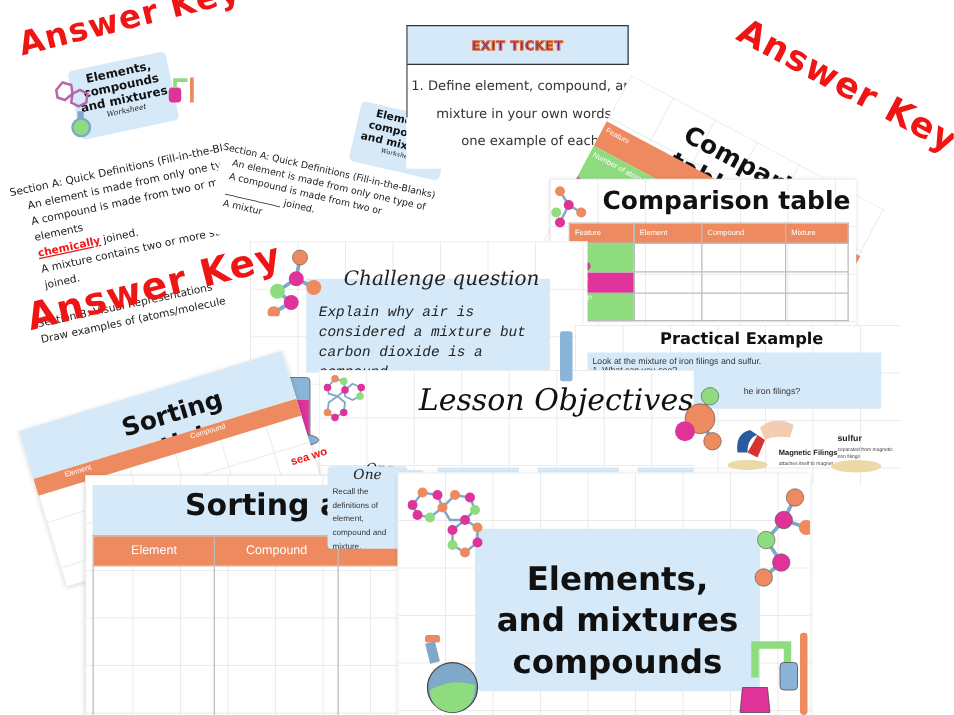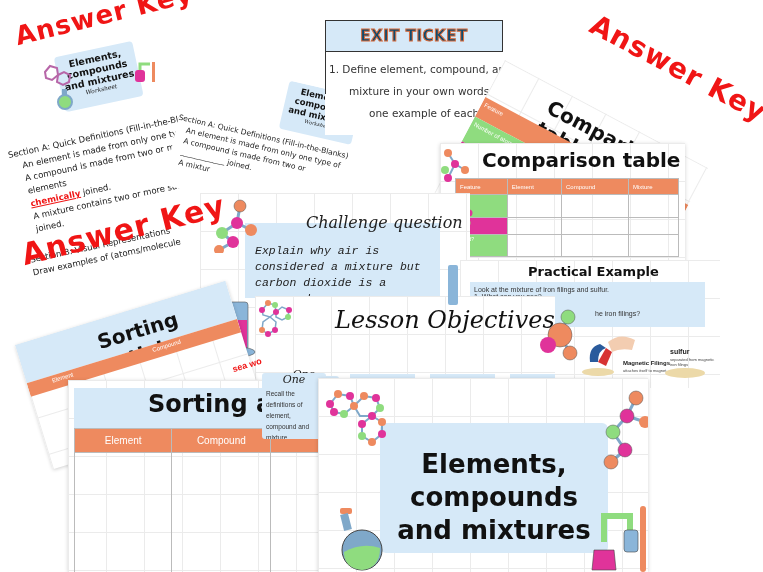--- a/index.html
+++ b/index.html
@@ -70,21 +70,21 @@
       <div>An element is made from only one type of</div>
       <div>A compound is made from two or</div>
       <div>____________ <span>joined.</span></div>
       <div>A mixtur</div>
     </div>
   </div>
 </div>
 
 <div class="card" style="left:325px;top:20px;width:190px;height:115px;box-shadow:none;">
   <div class="lightblue" style="position:absolute;left:0;top:0;width:176px;height:30px;border:1px solid #333;text-align:center;line-height:30px;">
-    <span style="font-family:'DejaVu Sans',sans-serif;font-weight:bold;font-size:15px;color:#0c4a6e;-webkit-text-stroke:1px #d86b3c;letter-spacing:0.5px;">EXIT TICKET</span>
+    <span style="font-family:'DejaVu Sans',sans-serif;font-weight:bold;font-size:10px;color:#701a75;-webkit-text-stroke:1px #d86b3c;letter-spacing:0.5px;">EXIT TICKET</span>
   </div>
   <div style="position:absolute;left:0;top:32px;width:1px;height:42px;background:#333;"></div>
   <div style="position:absolute;left:4px;top:38px;font-family:'DejaVu Sans',sans-serif;font-size:10.5px;color:#333;line-height:22px;">
     <div>1.  Define element, compound, and</div>
     <div style="padding-left:20px;">mixture in your own words.</div>
     <div style="padding-left:40px;">one example of each.</div>
   </div>
 </div>
 
 <div class="card grid" style="left:505px;top:60px;width:230px;height:190px;transform:rotate(28deg);transform-origin:left top;box-shadow:none;">
@@ -167,21 +167,21 @@
       <circle cx="40" cy="38" r="3.5" fill="#ee8a5f"></circle>
       <circle cx="40" cy="48" r="3.5" fill="#e0339a"></circle>
       <circle cx="32" cy="54" r="3.5" fill="#8fdc7f"></circle>
       <circle cx="24" cy="48" r="3.5" fill="#e0339a"></circle>
       <circle cx="24" cy="38" r="3.5" fill="#ee8a5f"></circle>
     </g>
 </svg>
 
 <div class="card grid" style="left:200px;top:193px;width:270px;height:135px;box-shadow:none;">
   <div class="lightblue" style="position:absolute;left:45px;top:30px;width:195px;height:75px;"></div>
-  <div class="script" style="position:absolute;left:75px;top:20px;font-size:16px;margin-left:31px;">Challenge question</div>
+  <div class="script" style="position:absolute;left:75px;top:20px;font-size:16px;">Challenge question</div>
   <div style="position:absolute;left:55px;top:50px;width:185px;font-family:Liberation Mono, monospace;font-style:italic;font-size:11.5px;line-height:16px;color:#222;">Explain why air is considered a mixture but carbon dioxide is a compound.</div>
 </div>
 <svg class="molecule" style="left:205px;top:198px;" width="55" height="55" viewBox="0 0 55 55">
   <g stroke="#7fa8c9" stroke-width="3">
       <line x1="35" y1="8" x2="32" y2="25"></line>
       <line x1="32" y1="25" x2="46" y2="32"></line>
       <line x1="32" y1="25" x2="17" y2="35"></line>
       <line x1="17" y1="35" x2="28" y2="44"></line>
       <line x1="28" y1="44" x2="14" y2="52"></line>
     </g>
@@ -285,22 +285,22 @@
 
 <div class="card lightblue" style="left:262px;top:373px;width:64px;height:66px;border-radius:3px;box-shadow:none;">
   <div class="script" style="font-size:11px;text-align:center;">One</div>
   <div style="font-size:6.5px;color:#333;padding:2px 4px;line-height:11px;">Recall the definitions of element, compound and mixture.</div>
 </div>
 
 <div class="card grid" style="left:318px;top:378px;width:330px;height:194px;">
   <div class="lightblue" style="position:absolute;left:62px;top:45px;width:228px;height:130px;border-radius:6px;"></div>
   <div style="position:absolute;left:62px;top:70px;width:228px;text-align:center;font-family:'DejaVu Sans',sans-serif;font-weight:bold;font-size:26px;line-height:33px;color:#111;">
     <div>Elements,</div>
+    <div>and mixtures</div>
     <div>compounds</div>
-    <div>and mixtures</div>
   </div>
 
   <svg style="position:absolute;left:8px;top:8px;" width="72" height="66" viewBox="0 0 72 66">
     <g fill="none" stroke="#7fa8c9" stroke-width="2">
         <polygon points="4,18 12,8 24,10 28,20 18,28 8,26"></polygon>
         <polygon points="28,20 38,10 50,12 54,22 46,30 34,30"></polygon>
         <polygon points="46,30 56,36 56,48 46,56 36,50 36,38"></polygon>
       </g>
     <circle cx="4" cy="18" r="4" fill="#e0339a"></circle>
       <circle cx="12" cy="8" r="4" fill="#ee8a5f"></circle>

